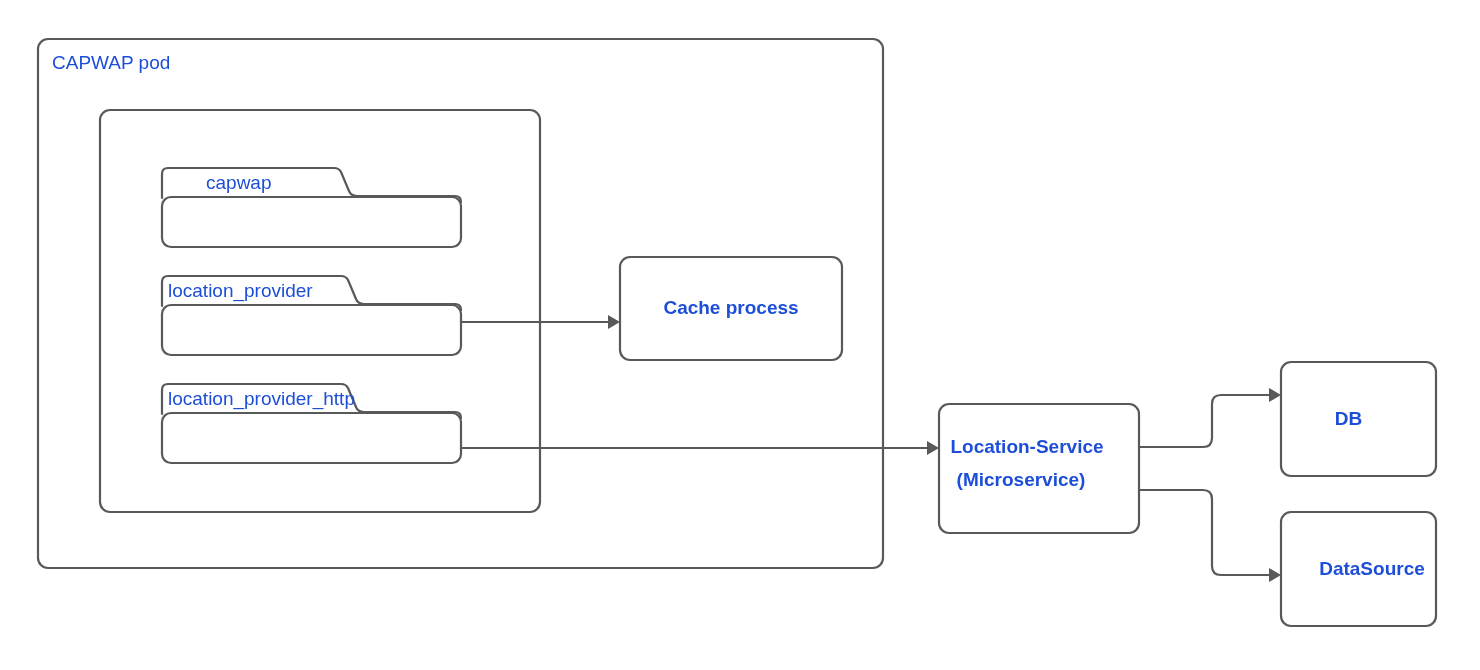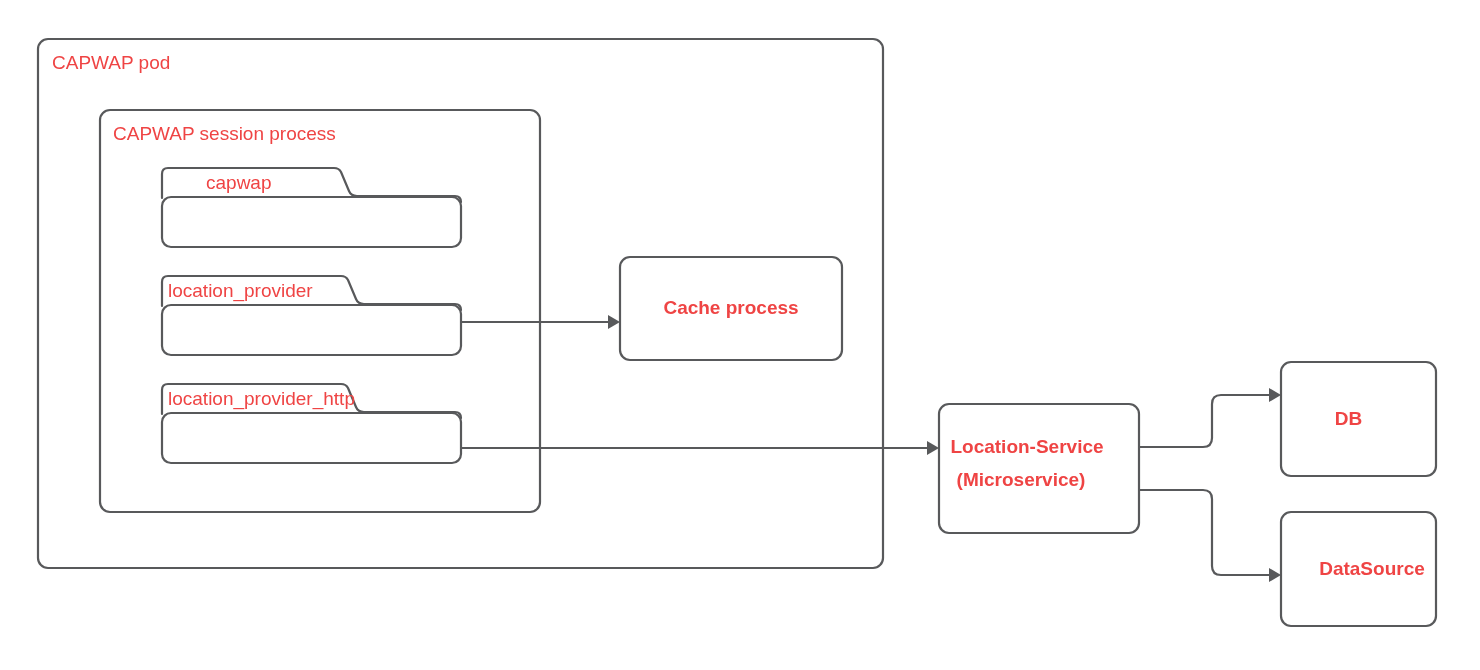--- a/index.html
+++ b/index.html
@@ -45,21 +45,21 @@
     stroke-width: 2.2;
     stroke-linejoin: round;
     stroke-linecap: butt;
   }
   .arrow-head {
     fill: #58595b;
     stroke: none;
   }
   .diagram-label {
     position: absolute;
-    color: #ef4444;
+    color: #1d4ed8;
     font-family: "Liberation Sans", sans-serif;
     font-size: 19px;
     line-height: 23px;
     white-space: pre;
     pointer-events: none;
   }
   .label-centered {
     text-align: center;
     font-weight: bold;
   }
@@ -107,21 +107,20 @@
     <path class="connector" d="M 1139 447 L 1203 447 Q 1212 447 1212 438 L 1212 404 Q 1212 395 1221 395 L 1269 395"></path>
     <polygon class="arrow-head" points="1269,388 1281,395 1269,402"></polygon>
 
     <path class="connector" d="M 1139 490 L 1203 490 Q 1212 490 1212 499 L 1212 566 Q 1212 575 1221 575 L 1269 575"></path>
     <polygon class="arrow-head" points="1269,568 1281,575 1269,582"></polygon>
 
   </svg>
 
   <div class="diagram-label label-container-title" style="left:52px; top:51px;">CAPWAP pod</div>
 
-  <div class="diagram-label label-container-title" style="left:113px; top:122px;">CAPWAP session process</div>
 
   <div class="diagram-label label-folder" style="left:170px; top:171px;margin-left:36px;">capwap</div>
 
   <div class="diagram-label label-folder" style="left:168px; top:279px;">location_provider</div>
 
   <div class="diagram-label label-folder" style="left:168px; top:387px;">location_provider_http</div>
 
   <div class="diagram-label label-centered" style="left:620px; top:296px; width:222px;">Cache process</div>
 
   <div class="diagram-label label-centered" style="left:939px; top:435px; width:176px;">Location-Service</div>

